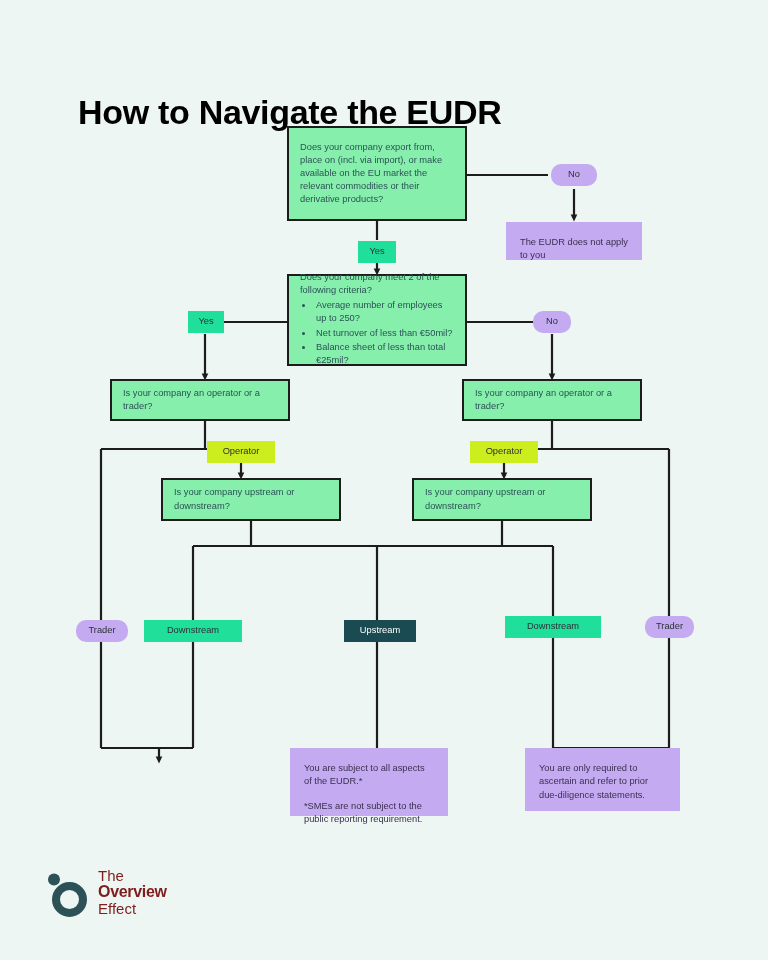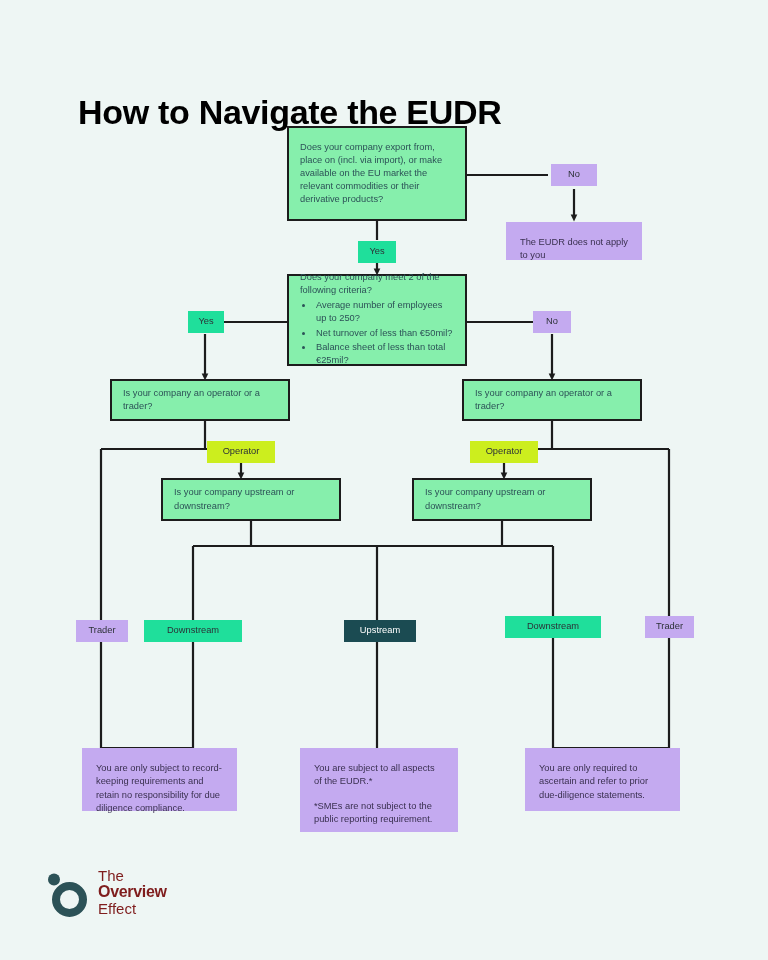--- a/index.html
+++ b/index.html
@@ -70,21 +70,21 @@
   
   .badge {
     position: absolute;
     font-size: 9.3px;
     line-height: 1;
     padding: 6px 0 7px 0;
     text-align: center;
     color: #2c3137;
     z-index: 4;
   }
-  .badge.purple { background: #c4aaf0; }
+  .badge.purple { background: #c4aaf0; border-radius: 10px; }
   .badge.green  { background: #1fdf9b; }
   .badge.lime   { background: #ccee1e; }
   .badge.dark   { background: #1b4b52; color: #ffffff; }
 
   
   .outcome {
     position: absolute;
     background: #c4aaf0;
     color: #3a3050;
     font-size: 9.3px;
@@ -235,25 +235,22 @@
   <div class="badge purple" style="left:76px; top:620px; width:52px;">Trader</div>
 
   <div class="badge green" style="left:144px; top:620px; width:98px;">Downstream</div>
 
   <div class="badge dark" style="left:344px; top:620px; width:72px;">Upstream</div>
 
   <div class="badge green" style="left:505px; top:616px; width:96px;">Downstream</div>
 
   <div class="badge purple" style="left:645px; top:616px; width:49px;">Trader</div>
 
-  <div class="outcome" style="left:82px; top:748px; width:155px; height:63px;">
-    <p>You are only subject to record-keeping requirements and retain no responsibility for due diligence compliance.</p>
-  </div>
-
-  <div class="outcome" style="left:300px; top:748px; width:158px; height:84px;">
+
+  <div class="outcome" style="left:290px; top:748px; width:158px; height:68px;">
     <p>You are subject to all aspects of the EUDR.*</p>
     <p>*SMEs are not subject to the public reporting requirement.</p>
   </div>
 
   <div class="outcome" style="left:525px; top:748px; width:155px; height:63px;">
     <p>You are only required to ascertain and refer to prior due-diligence statements.</p>
   </div>
 
   <div class="logo">
     <svg class="logo-mark" viewBox="0 0 46 46">

